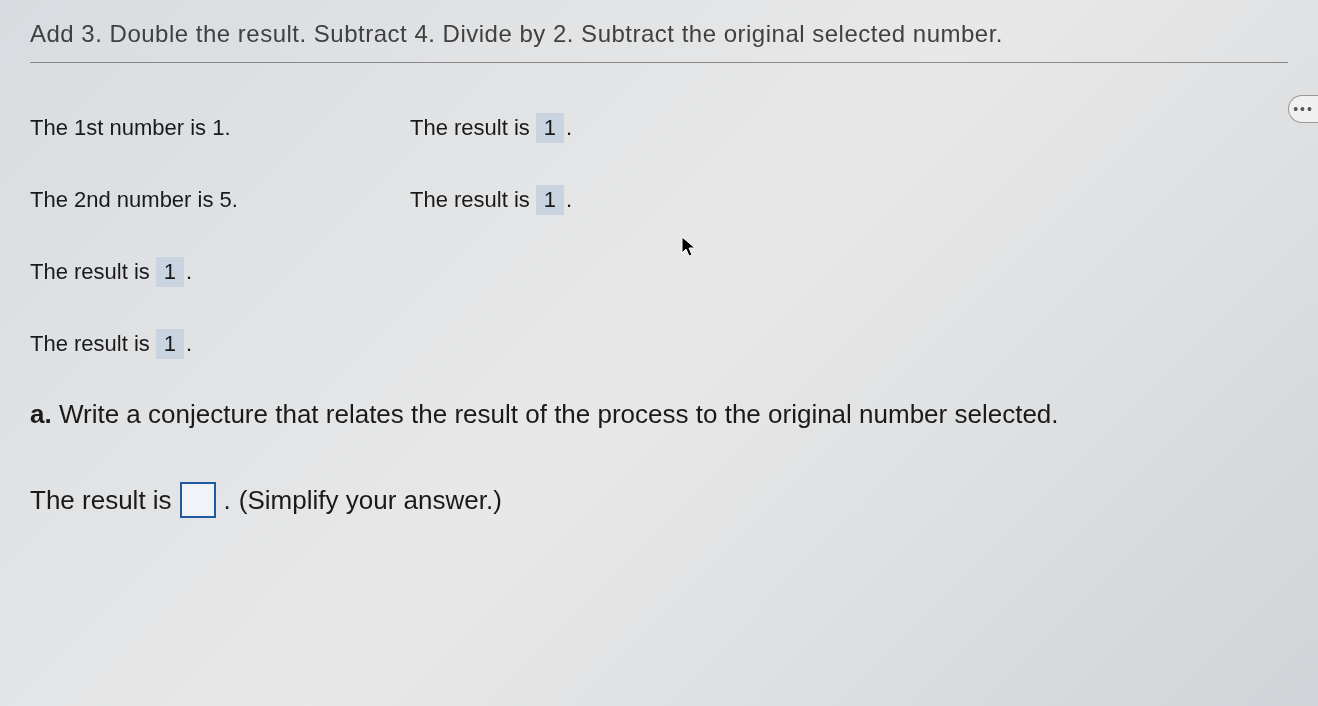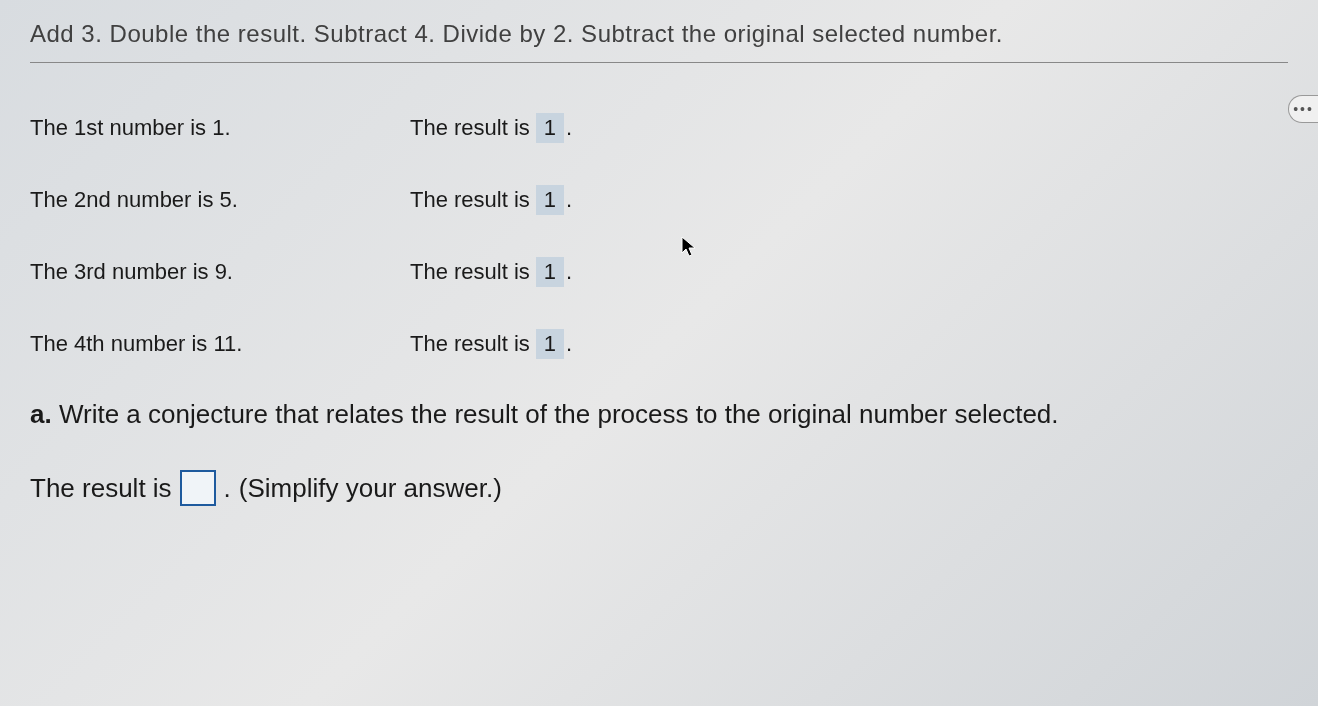--- a/index.html
+++ b/index.html
@@ -52,21 +52,21 @@
       background: #c8d4df;
       padding: 2px 8px;
       margin: 0 2px 0 6px;
       display: inline-block;
       min-width: 24px;
       text-align: center;
     }
     .question {
       font-size: 26px;
       color: #1a1a1a;
-      margin-bottom: 40px;
+      margin-bottom: 52px;
     }
     .question-label {
       font-weight: bold;
     }
     .answer-line {
       font-size: 26px;
       color: #1a1a1a;
       display: flex;
       align-items: center;
       gap: 8px;
@@ -127,29 +127,27 @@
   </div>
   <div class="row">
     <span class="row-left">The 2nd number is 5.</span>
     <span class="row-right">
       <span>The result is</span>
       <span class="result-value">1</span>
       <span>.</span>
     </span>
   </div>
   <div class="row">
-    <span class="row-left">The 3rd number is 9.</span>
     <span class="row-right">
       <span>The result is</span>
       <span class="result-value">1</span>
       <span>.</span>
     </span>
   </div>
   <div class="row">
-    <span class="row-left">The 4th number is 11.</span>
     <span class="row-right">
       <span>The result is</span>
       <span class="result-value">1</span>
       <span>.</span>
     </span>
   </div>
 </div>
 
 <div class="question">
   <span class="question-label">a.</span>

